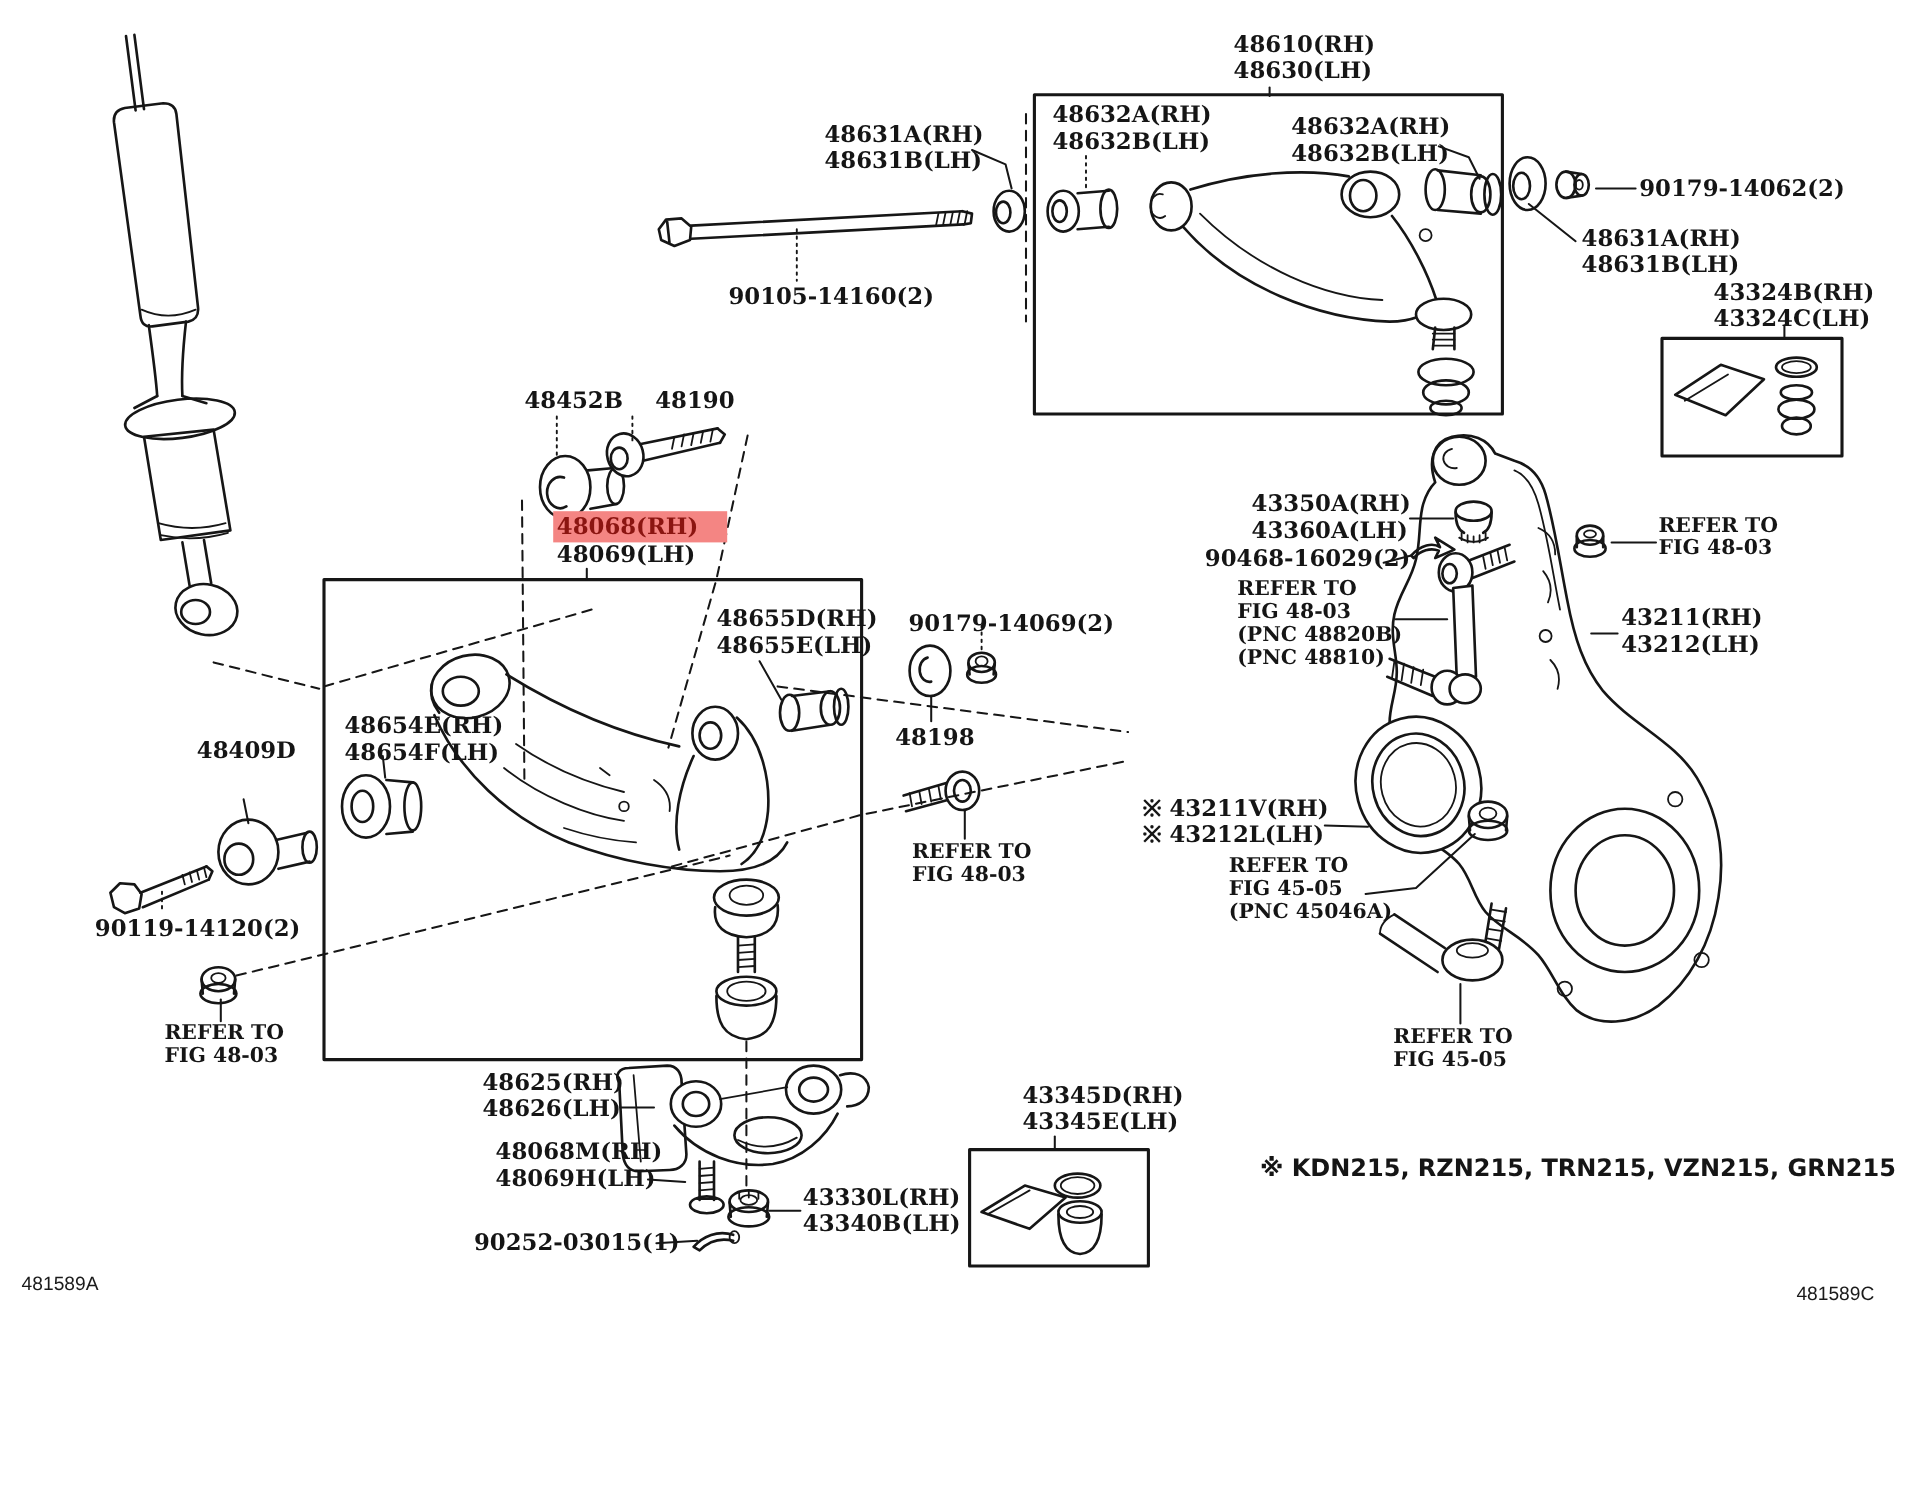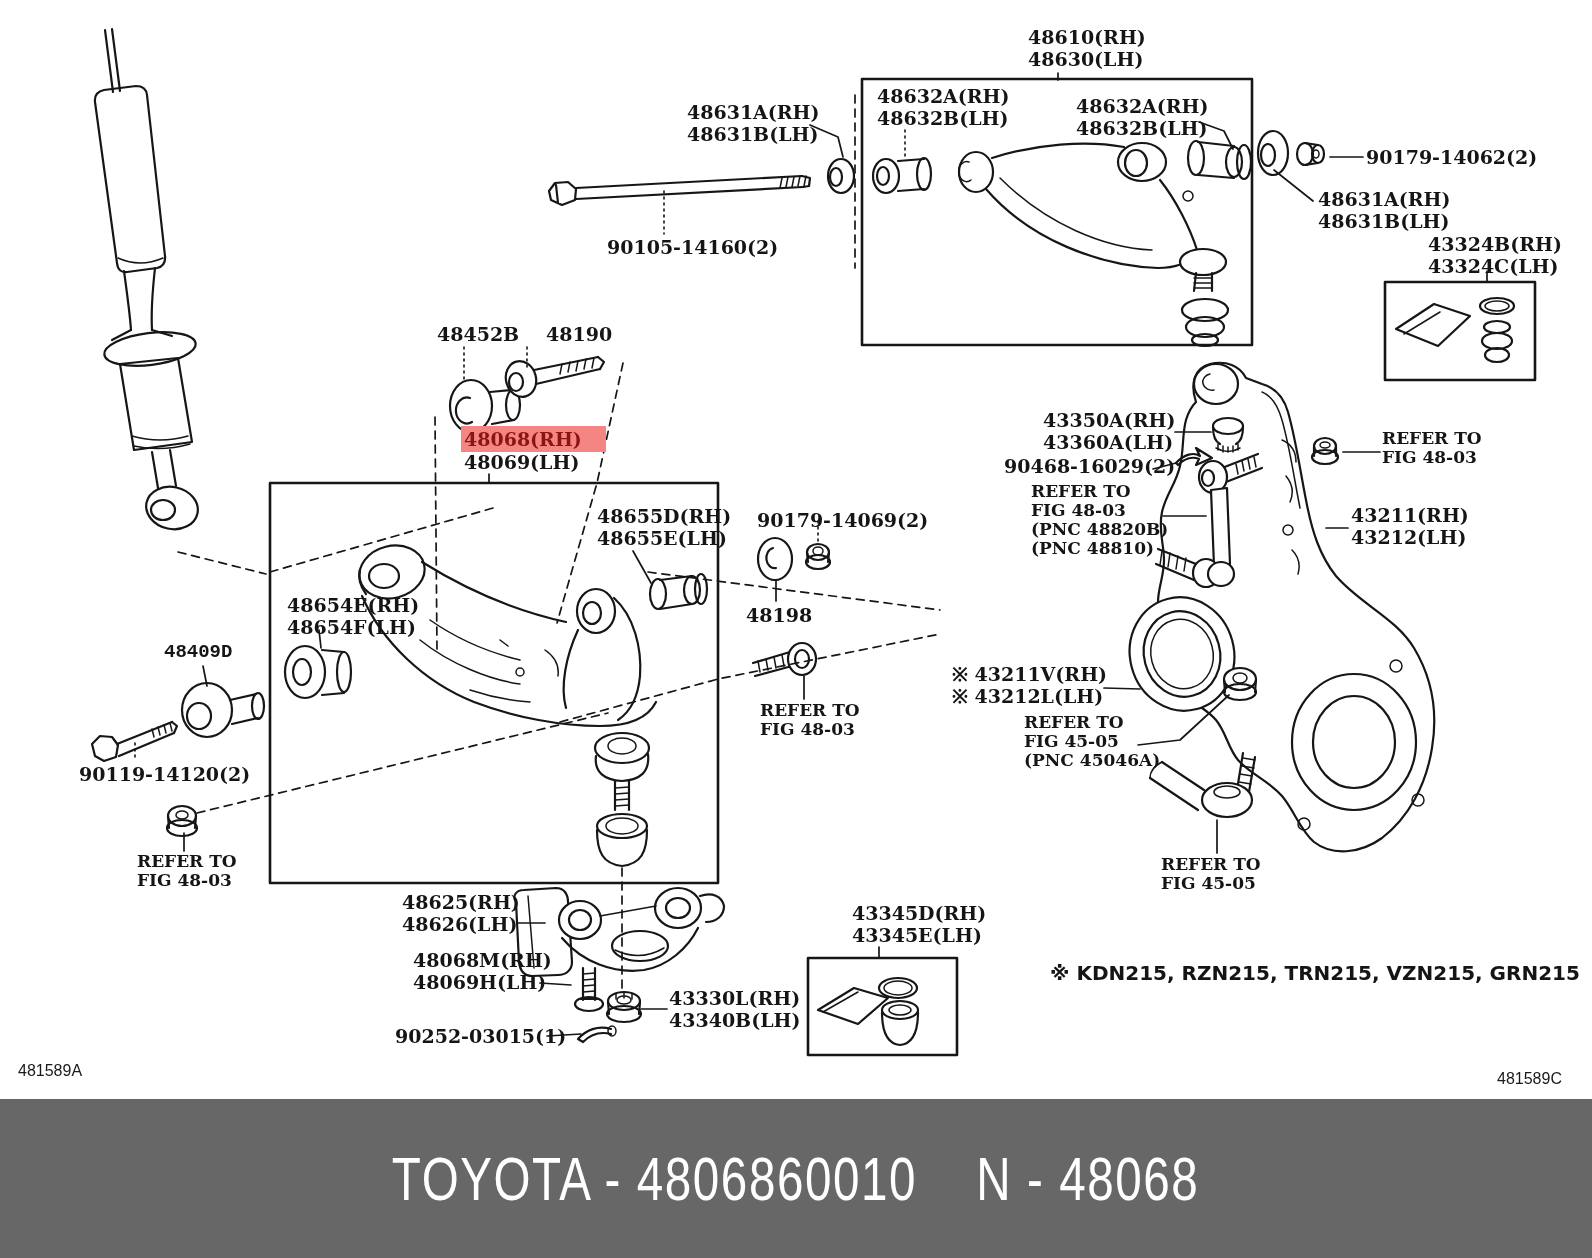--- a/index.html
+++ b/index.html
@@ -367,21 +367,21 @@
       <div class="plabel" style="left: 607px; top: 236px;"><div>90105-14160(2)</div></div>
       <div class="plabel" style="left: 437px; top: 323px;"><div>48452B</div></div>
       <div class="plabel" style="left: 546px; top: 323px;"><div>48190</div></div>
       <div class="plabel" style="left: 464px; top: 428px;"><div><span class="hl">48068(RH)</span></div></div>
       <div class="plabel" style="left: 464px; top: 451px;"><div>48069(LH)</div></div>
       <div class="plabel" style="left: 597px; top: 505px;"><div>48655D(RH)</div><div>48655E(LH)</div></div>
       <div class="plabel" style="left: 757px; top: 509px;"><div>90179-14069(2)</div></div>
       <div class="plabel" style="left: 746px; top: 604px;"><div>48198</div></div>
       <div class="plabel small" style="left: 760px; top: 701px;"><div>REFER TO</div><div>FIG 48-03</div></div>
       <div class="plabel" style="left: 287px; top: 594px;"><div>48654E(RH)</div><div>48654F(LH)</div></div>
-      <div class="plabel" style="left: 164px; top: 641px; font-family: Liberation Mono, monospace;"><div>48409D</div></div>
+      <div class="plabel" style="left: 164px; top: 615px;"><div>48409D</div></div>
       <div class="plabel" style="left: 79px; top: 763px;"><div>90119-14120(2)</div></div>
       <div class="plabel small" style="left: 137px; top: 852px;"><div>REFER TO</div><div>FIG 48-03</div></div>
       <div class="plabel" style="left: 402px; top: 891px;"><div>48625(RH)</div><div>48626(LH)</div></div>
       <div class="plabel" style="left: 413px; top: 949px;"><div>48068M(RH)</div><div>48069H(LH)</div></div>
       <div class="plabel" style="left: 395px; top: 1025px;"><div>90252-03015(1)</div></div>
       <div class="plabel" style="left: 669px; top: 987px;"><div>43330L(RH)</div><div>43340B(LH)</div></div>
       <div class="plabel" style="left: 852px; top: 902px;"><div>43345D(RH)</div><div>43345E(LH)</div></div>
       <div class="plabel" style="left: 1043px; top: 409px;"><div>43350A(RH)</div><div>43360A(LH)</div></div>
       <div class="plabel" style="left: 1004px; top: 455px;"><div>90468-16029(2)</div></div>
       <div class="plabel small" style="left: 1031px; top: 482px;"><div>REFER TO</div><div>FIG 48-03</div><div>(PNC 48820B)</div><div>(PNC 48810)</div></div>
@@ -389,20 +389,14 @@
       <div class="plabel" style="left: 1351px; top: 504px;"><div>43211(RH)</div><div>43212(LH)</div></div>
       <div class="plabel" style="left: 952px; top: 663px;"><div>※ 43211V(RH)</div><div>※ 43212L(LH)</div></div>
       <div class="plabel small" style="left: 1024px; top: 713px;"><div>REFER TO</div><div>FIG 45-05</div><div>(PNC 45046A)</div></div>
       <div class="plabel small" style="left: 1161px; top: 855px;"><div>REFER TO</div><div>FIG 45-05</div></div>
       <div class="plabel note" style="left: 1050px; top: 961px;"><div>※ KDN215, RZN215, TRN215, VZN215, GRN215</div></div>
     </div>
 
   <div class="code" style="left:18px; top:1062px;">481589A</div>
   <div class="code" style="left:1497px; top:1070px;">481589C</div>
 
-  <div id="footer-bar">
-    <div class="bar-inner">
-      <span>TOYOTA - 4806860010</span>
-      <span>N - 48068</span>
-    </div>
-  </div>
 
 </div>
 
 </body></html>

